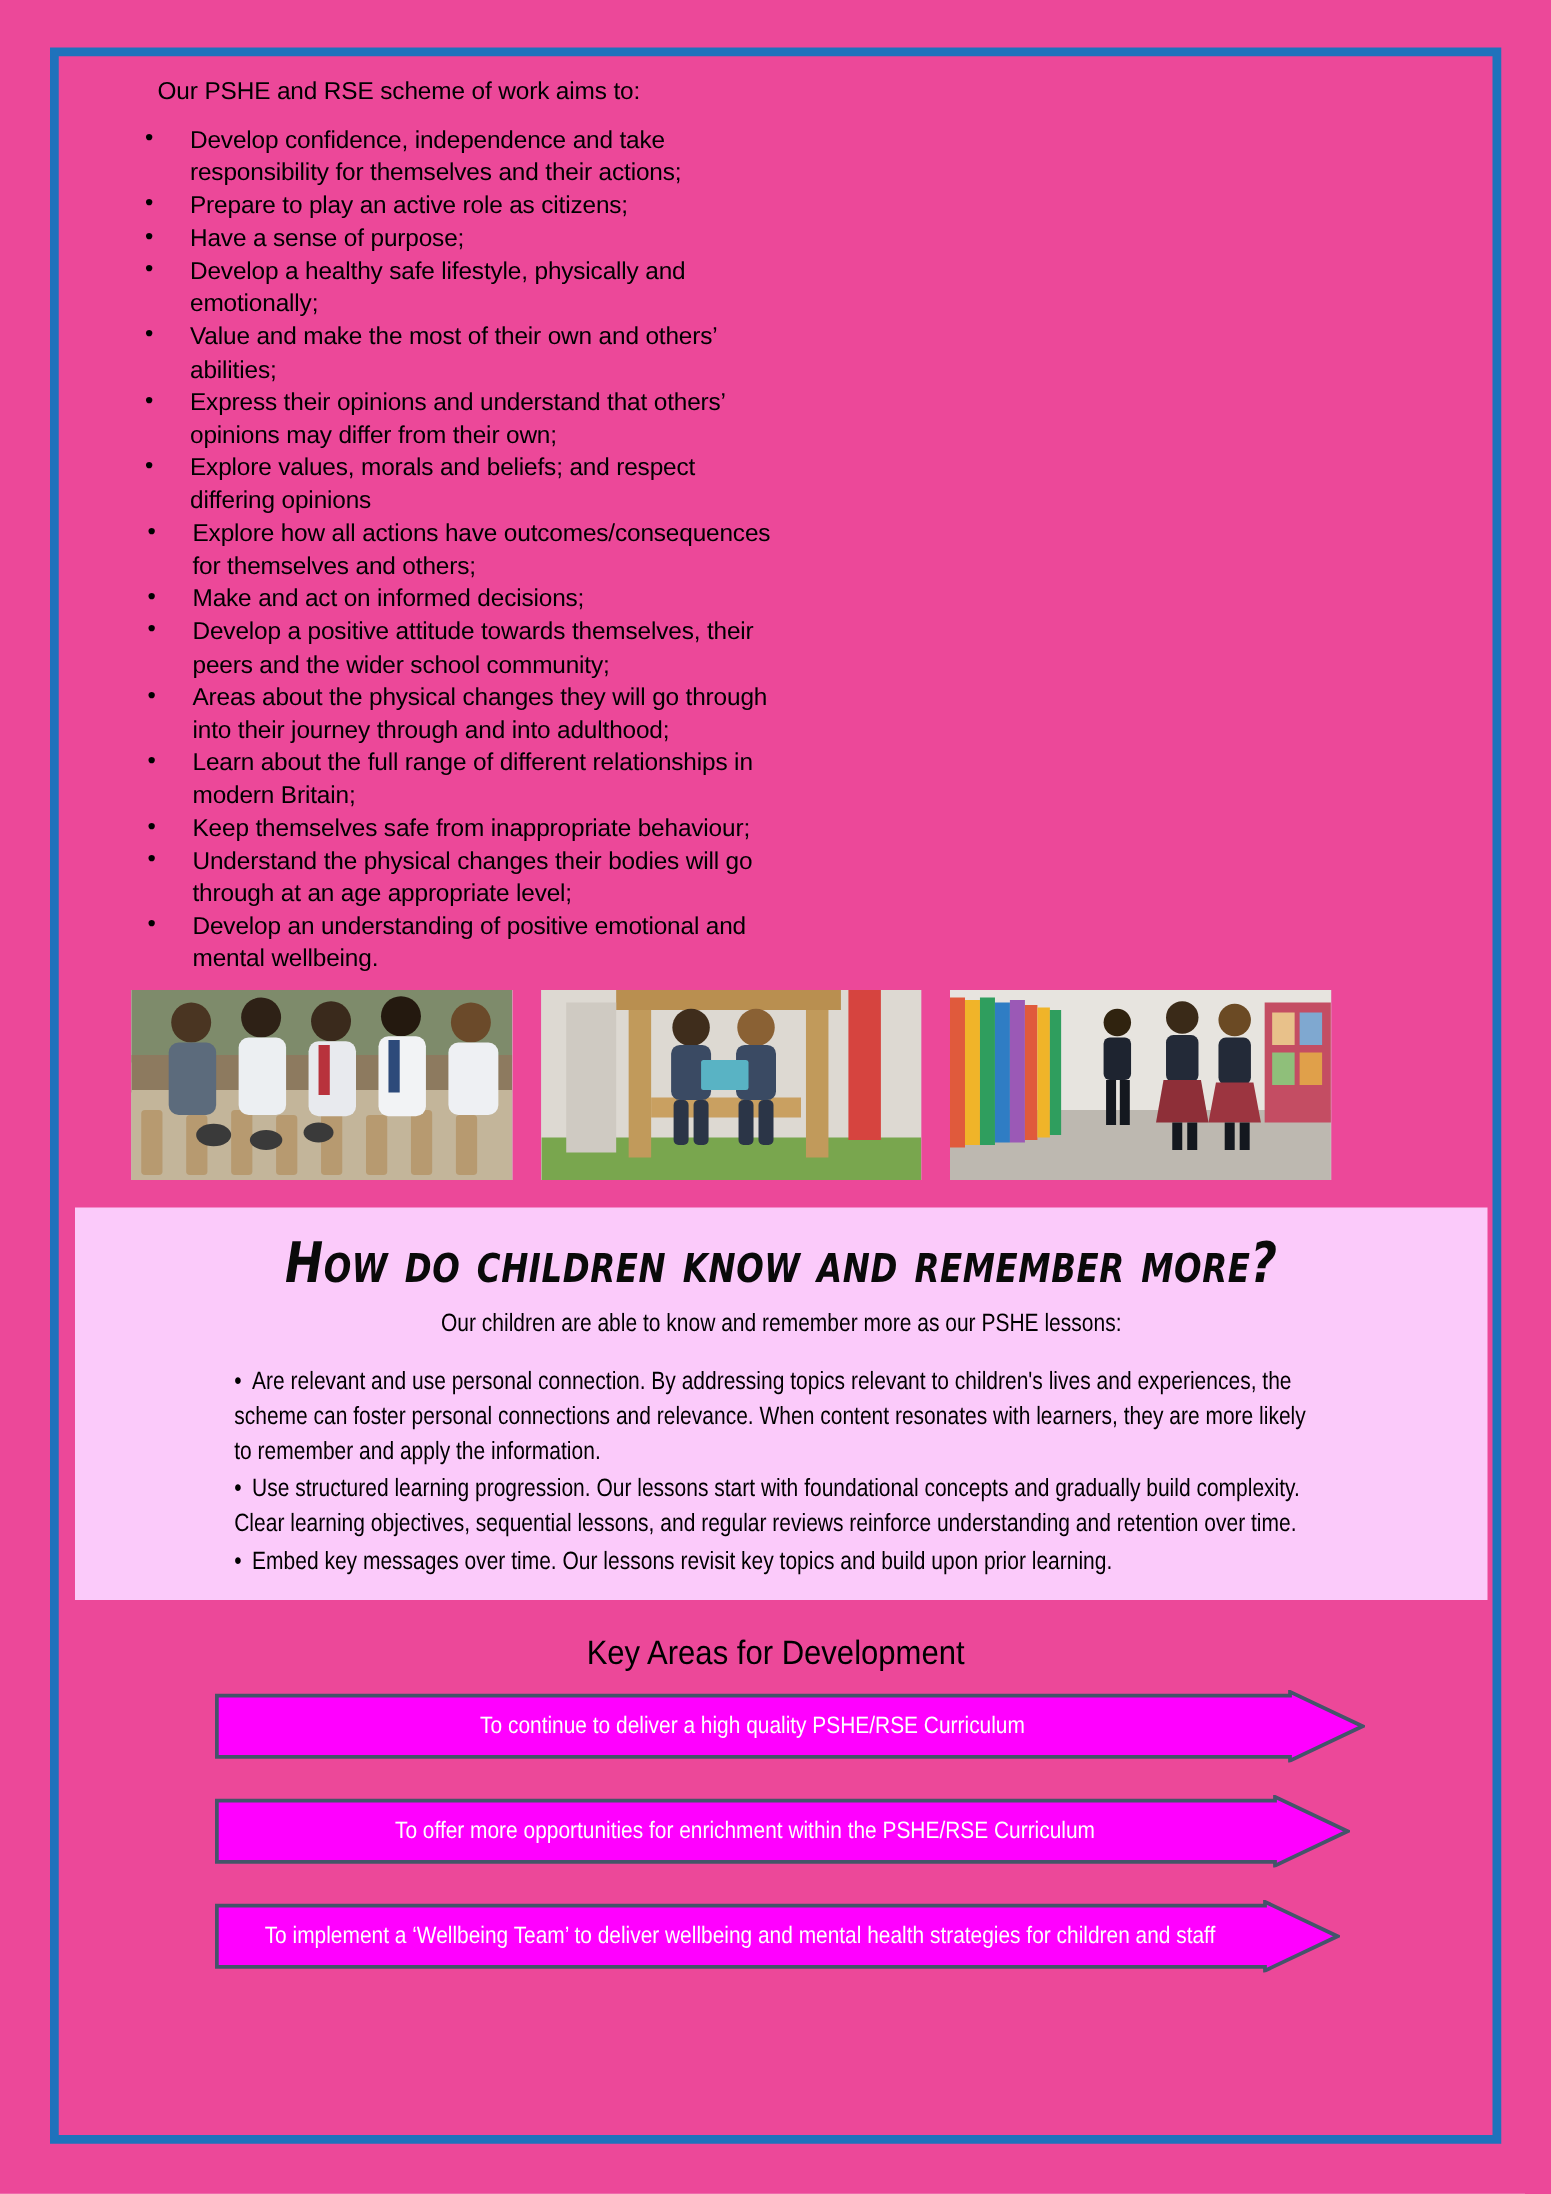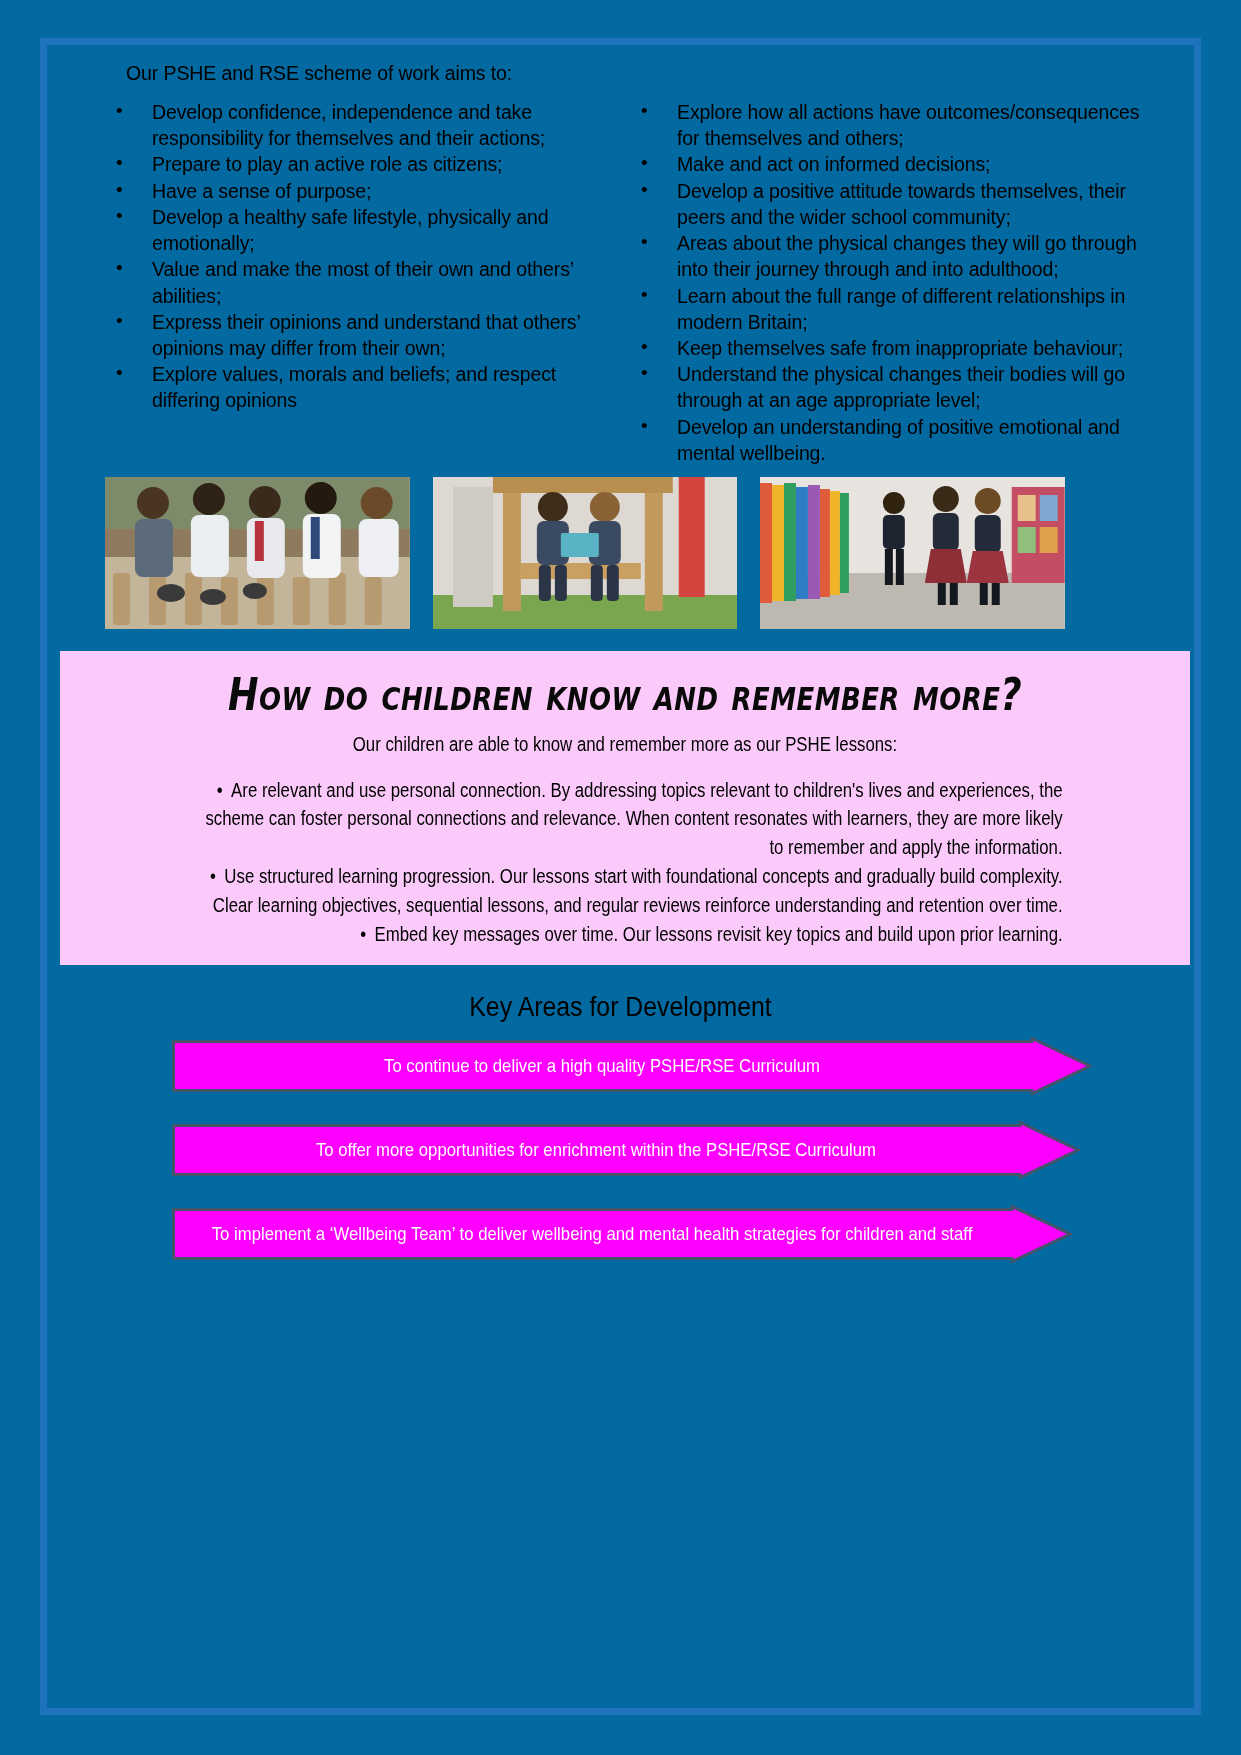--- a/index.html
+++ b/index.html
@@ -4,21 +4,21 @@
 <style>
   html, body { margin:0; padding:0; }
   body {
     width:1241px; height:1755px;
     background:#ffffff;
     font-family:"Liberation Sans", sans-serif;
     overflow:hidden;
   }
   .page {
     position:absolute; inset:0;
-    background:#0369a1;
+    background:#ec4899;
     box-sizing:border-box;
     padding:38px 40px;
   }
   .border-frame {
     position:absolute;
     left:40px; top:38px; right:40px; bottom:40px;
     border:7px solid #1F72BC;
     box-sizing:border-box;
   }
   .content {
@@ -35,20 +35,21 @@
     color:#000;
     margin:10px 0 14px 34px;
     letter-spacing:-0.1px;
   }
 
   
   .aims {
     display:flex;
     gap:0px;
     margin:0 0 0 0;
+    flex-direction:column;
   }
   .col { box-sizing:border-box; }
   .col-left  { width:523px; padding-left:8px; }
   .col-right { width:528px; padding-left:10px; }
 
   ul.bullets { list-style:none; margin:0; padding:0; }
   ul.bullets li {
     position:relative;
     padding-left:52px;
     font-size:19.5px;
@@ -105,21 +106,21 @@
   .pink-sub {
     font-family:"Liberation Sans Narrow","Liberation Sans", sans-serif;
     font-size:20px;
     text-align:center;
     color:#000;
     margin:14px 0 20px 0;
     transform:scaleX(0.84);
   }
   ul.pink-bullets {
     list-style:none; margin:0; padding:0 24px;
-    text-align:right;
+    text-align:left;
   }
   ul.pink-bullets li {
     font-family:"Liberation Sans","Liberation Sans Narrow", sans-serif;
     font-size:20px;
     line-height:1.42;
     color:#000;
     margin-bottom:1px;
     transform:scaleX(0.84);
   }
   ul.pink-bullets li .b {

